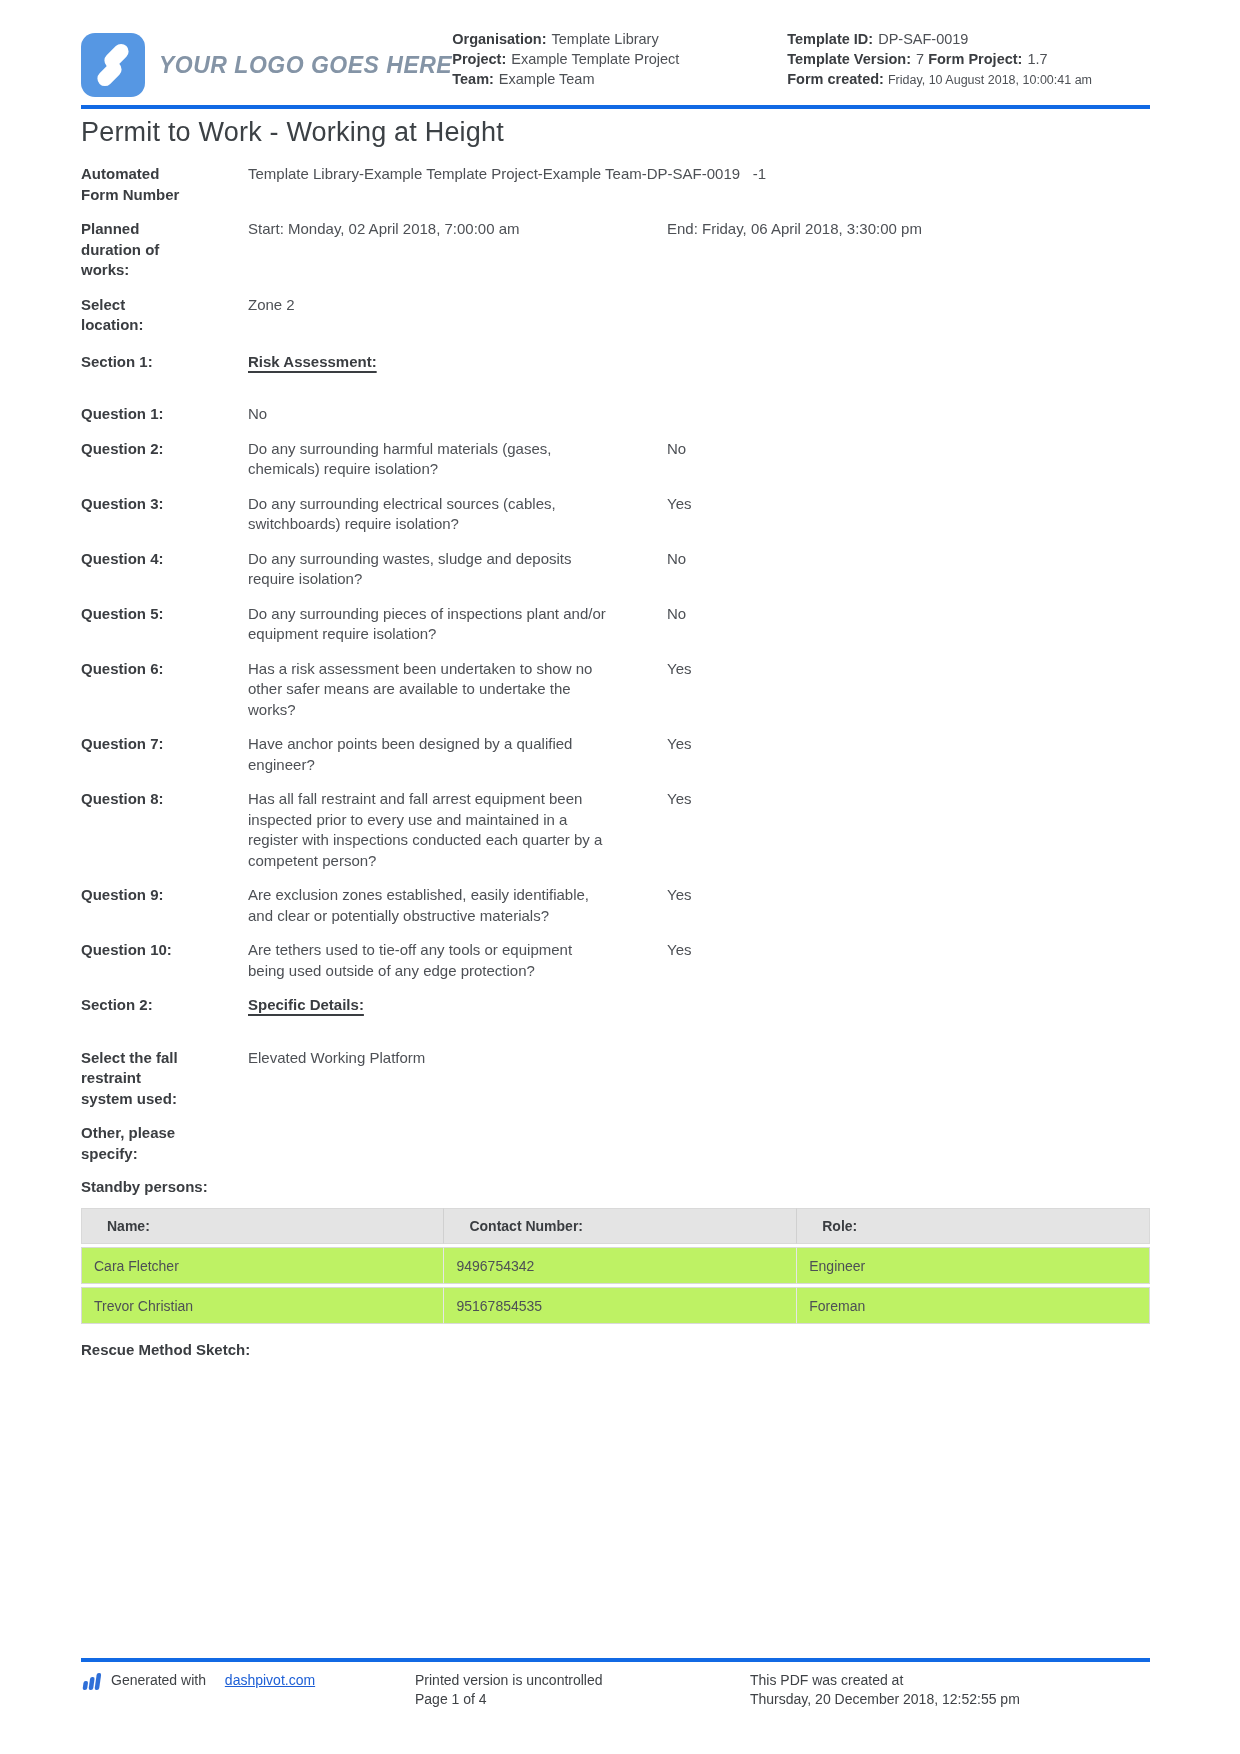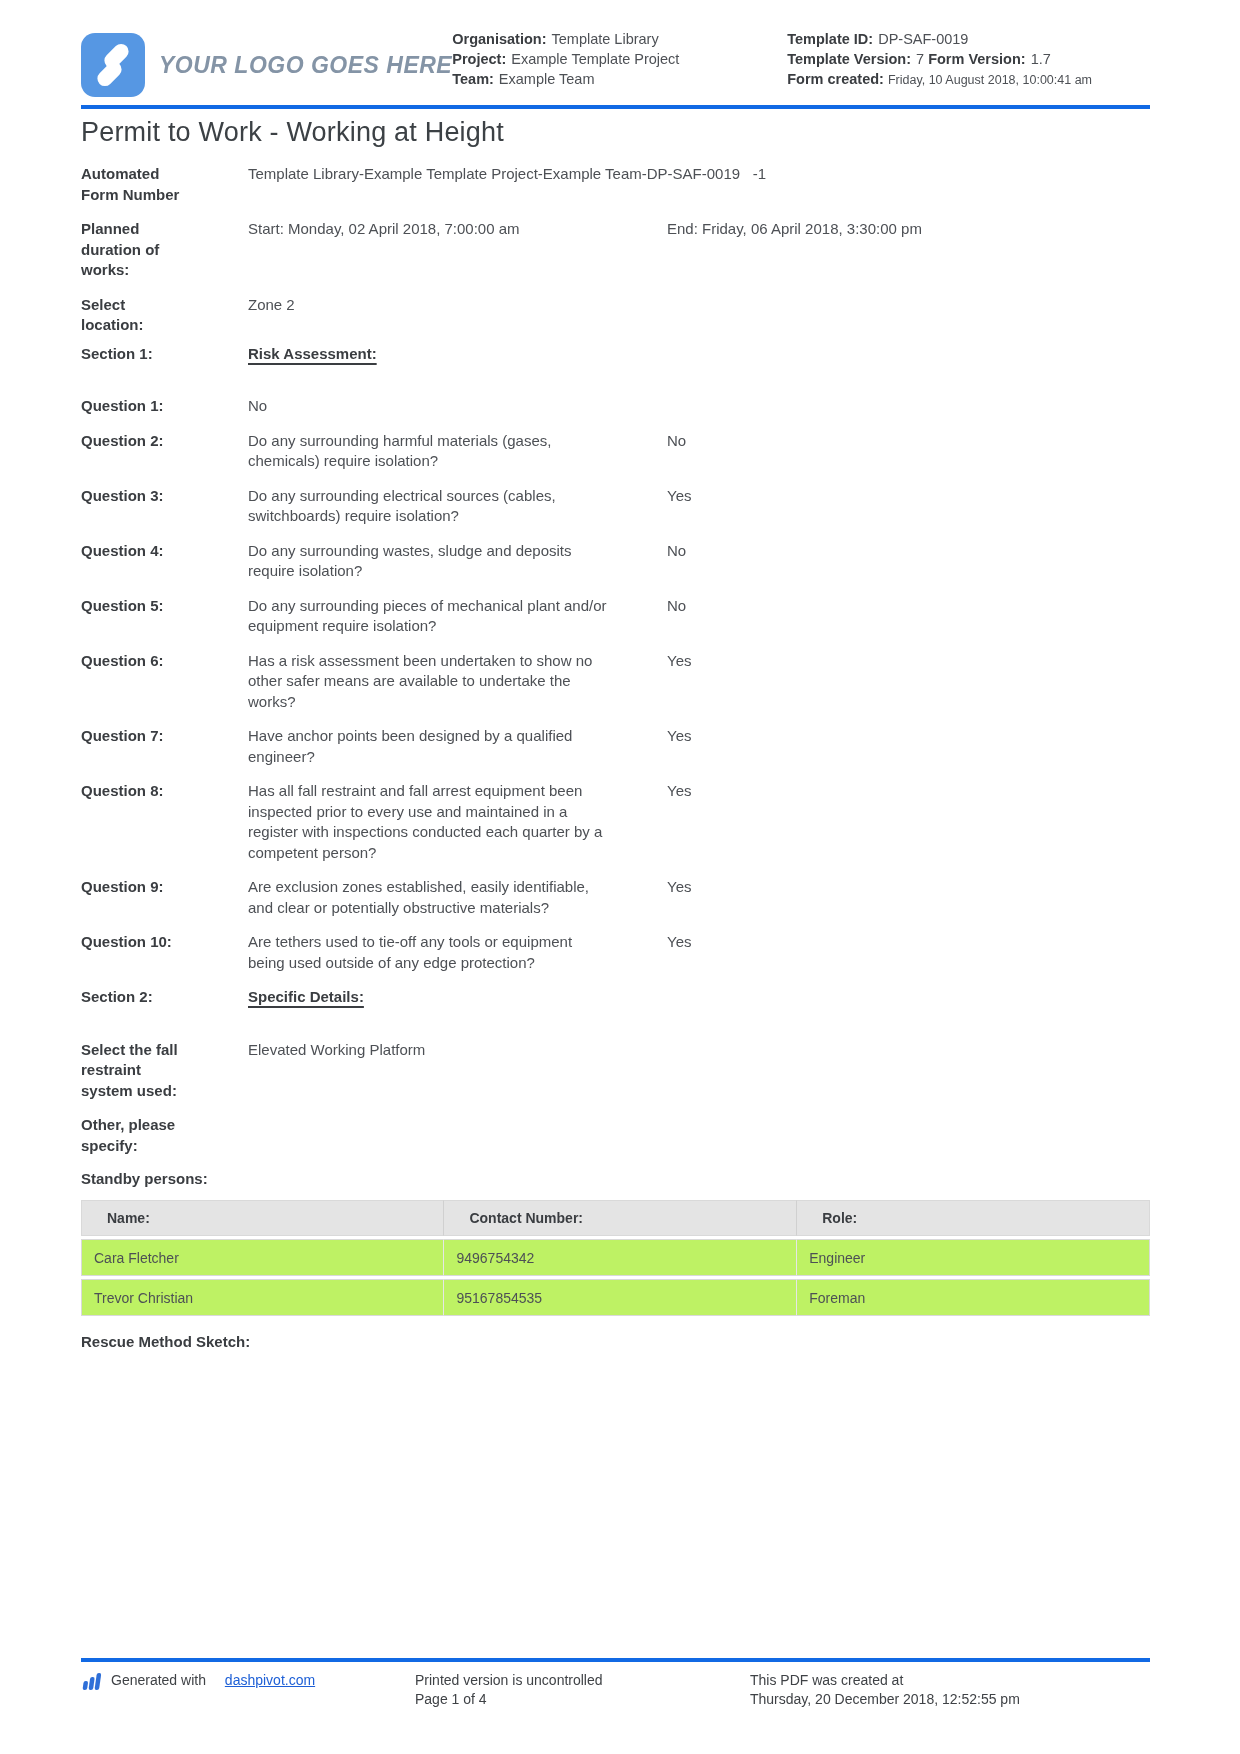--- a/index.html
+++ b/index.html
@@ -85,21 +85,21 @@
       <div>
         <span class="hlabel">Team:</span><span class="hval">Example Team</span>
       </div>
     </div>
     <div class="h-right">
       <div>
         <span class="hlabel">Template ID:</span><span class="hval">DP-SAF-0019</span>
       </div>
       <div>
         <span class="hlabel">Template Version:</span><span class="hval">7</span>
-        <span class="hlabel">Form Version:</span><span class="hval">1.7</span>
+        <span class="hlabel">Form Project:</span><span class="hval">1.7</span>
       </div>
       <div>
         <span class="hlabel">Form created:</span><span class="hval-small">Friday, 10 August 2018, 10:00:41 am</span>
       </div>
     </div>
   </div>
 
   <div class="rule"></div>
 
   <h1 class="title">Permit to Work - Working at Height</h1>
@@ -112,21 +112,21 @@
   </div>
 
   <div class="row">
     <div class="lbl">Planned duration of works:</div>
     <div class="val">
       <div class="q">Start: Monday, 02 April 2018, 7:00:00 am</div>
       <div class="ans">End: Friday, 06 April 2018, 3:30:00 pm</div>
     </div>
   </div>
 
-  <div class="row" style="margin-bottom:8px;">
+  <div class="row" style="margin-bottom:16px;">
     <div class="lbl">Select location:</div>
     <div class="val">
         <span>Zone 2</span>
       </div>
   </div>
 
   <div class="row sec-row">
     <div class="lbl">Section 1:</div>
     <div class="val">
         <span class="sec-title">Risk Assessment:</span>
@@ -156,21 +156,21 @@
   <div class="row">
     <div class="lbl">Question 4:</div>
     <div class="val">
       <div class="q">Do any surrounding wastes, sludge and deposits require isolation?</div>
       <div class="ans">No</div>
     </div>
   </div>
   <div class="row">
     <div class="lbl">Question 5:</div>
     <div class="val">
-      <div class="q">Do any surrounding pieces of mechanical plant and/or equipment require isolation?</div>
+      <div class="q">Do any surrounding pieces of inspections plant and/or equipment require isolation?</div>
       <div class="ans">No</div>
     </div>
   </div>
   <div class="row">
     <div class="lbl">Question 6:</div>
     <div class="val">
       <div class="q">Has a risk assessment been undertaken to show no other safer means are available to undertake the works?</div>
       <div class="ans">Yes</div>
     </div>
   </div>

